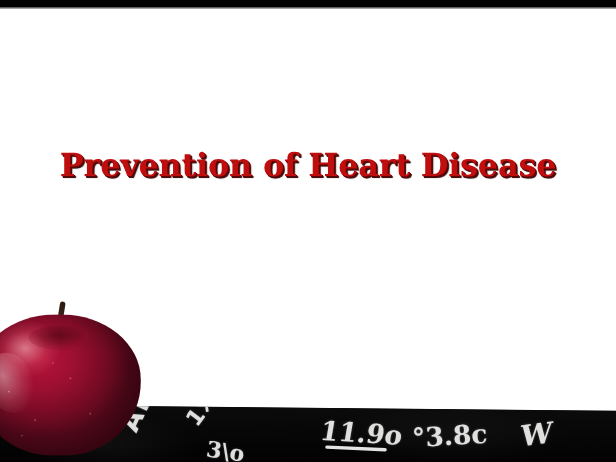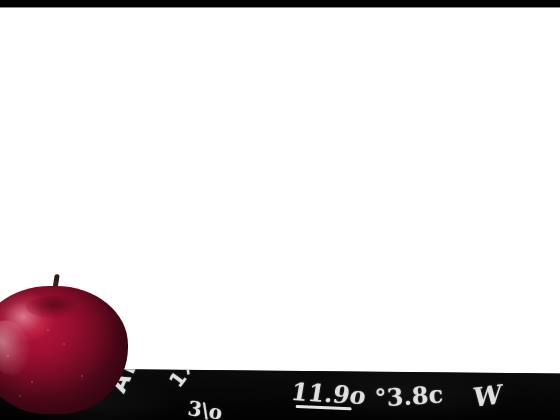--- a/index.html
+++ b/index.html
@@ -220,20 +220,23 @@
   }
 </style>
 </head>
 <body>
 
 <div id="slide">
 
   <div class="top-bar"></div>
   <div class="top-rule"></div>
 
+  <div class="title-wrap">
+    <span class="slide-title">Prevention of Heart Disease</span>
+  </div>
 
   <div class="board">
     <div class="board-noise"></div>
 
     <span class="chalk chalk-abc">ABC</span>
 
     <span class="chalk chalk-mul">1×1=</span>
 
     <span class="chalk chalk-310">3\o</span>
 

